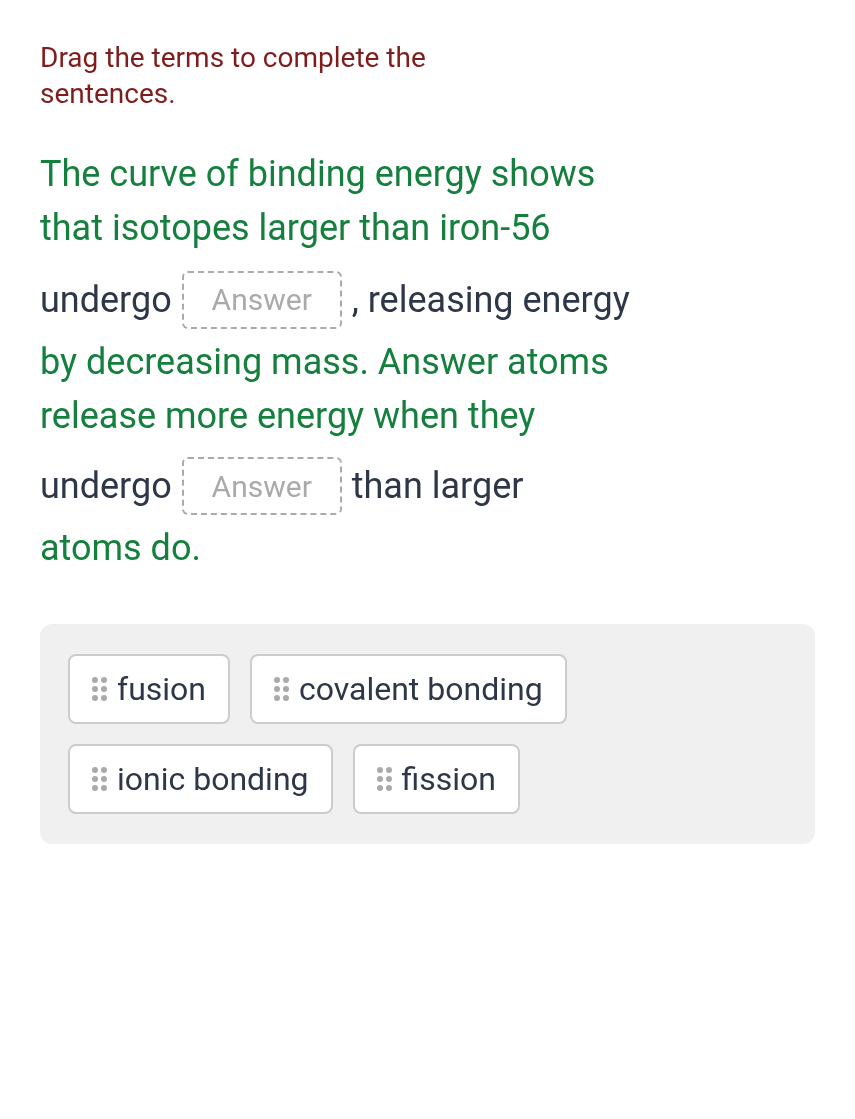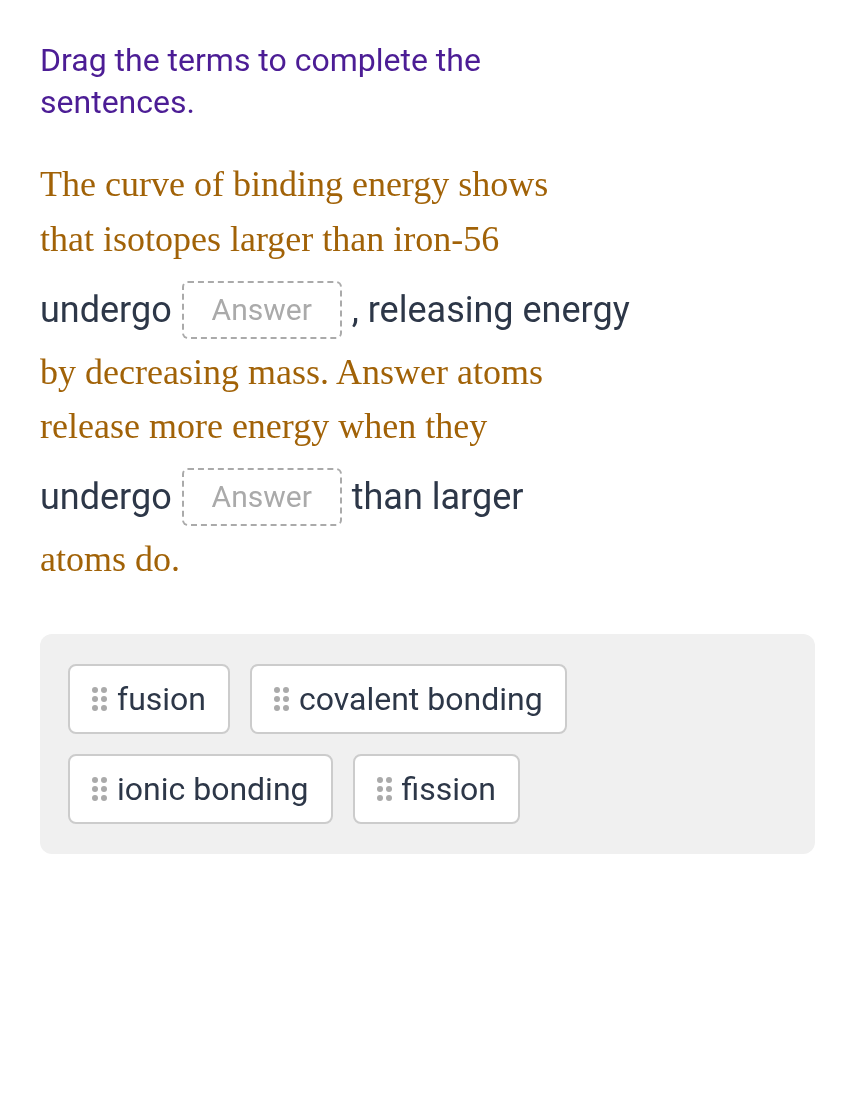--- a/index.html
+++ b/index.html
@@ -11,23 +11,23 @@
     body {
       font-family: -apple-system, BlinkMacSystemFont, 'Segoe UI', Roboto, sans-serif;
       background: #ffffff;
       width: 855px;
       min-height: 1119px;
       padding: 40px 40px;
       color: #2d3748;
     }
 
     .instructions {
-      font-size: 32px;
+      font-size: 28px;
       line-height: 1.3;
-      color: #4c1d95;
+      color: #7f1d1d;
       margin-bottom: 36px;
       font-weight: 400;
     }
 
     .sentence-line {
       display: flex;
       align-items: center;
       flex-wrap: wrap;
       gap: 10px;
       margin-top: 16px;
@@ -99,23 +99,22 @@
     .dot {
       width: 6px;
       height: 6px;
       background: #aaaaaa;
       border-radius: 50%;
     }
 
     .paragraph-text {
       font-size: 36px;
       line-height: 1.4;
-      color: #a16207;
+      color: #15803d;
       margin-bottom: 4px;
-      font-family: Liberation Serif, serif;
     }
   </style>
 </head>
 <body>
 
 <div class="instructions">
   <span>
     <span>Drag the terms to complete the</span><br>
     <span>sentences.</span>
   </span>

